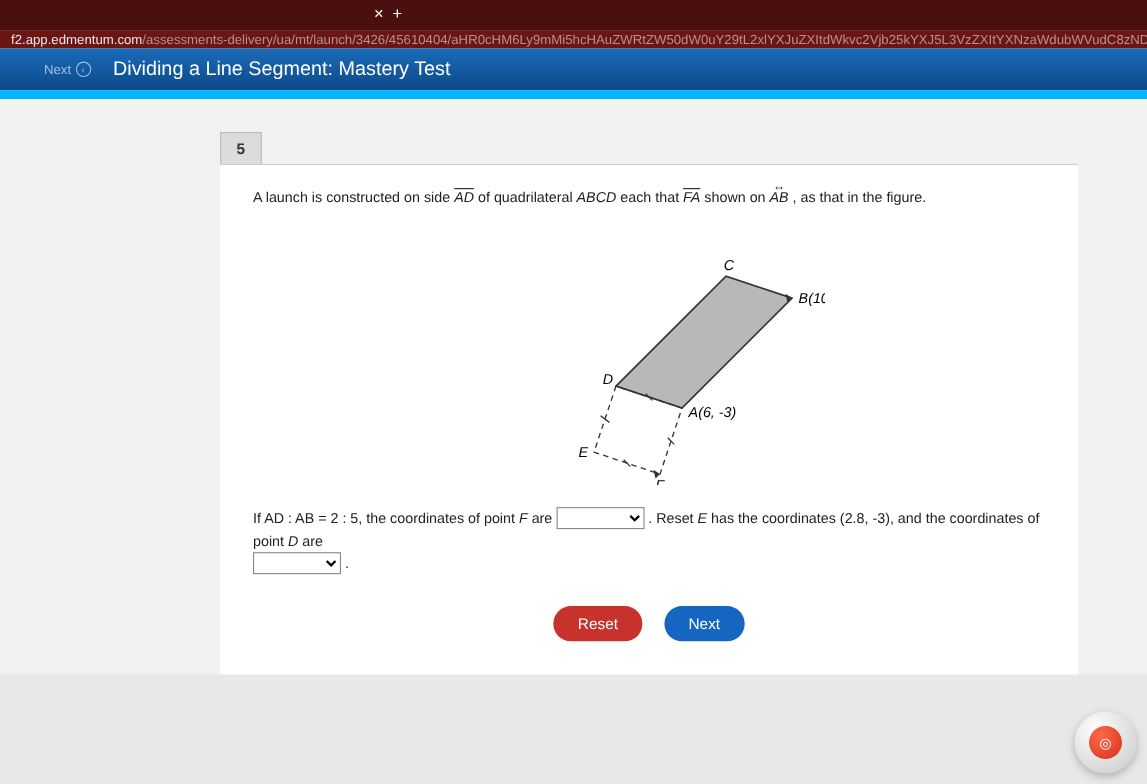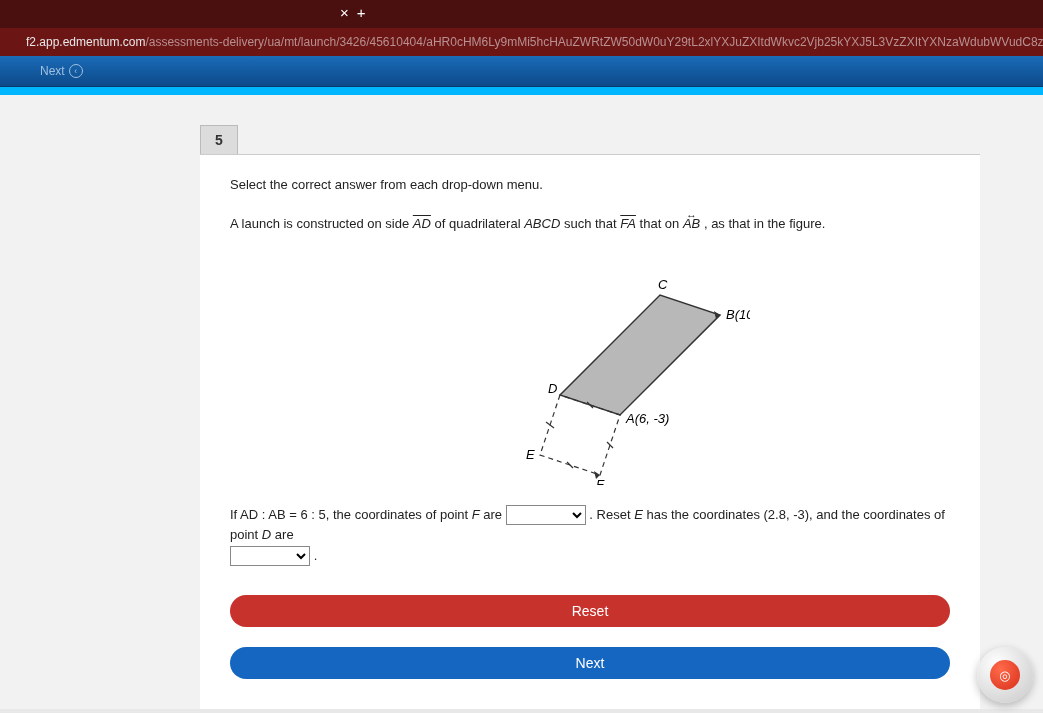--- a/index.html
+++ b/index.html
@@ -25,24 +25,24 @@
     position: absolute;
     left: 340px;
     top: 4px;
     display: flex;
     gap: 8px;
     color: #fff;
     font-size: 15px;
   }
   .url-bar {
     background: #6b1515;
-    height: 28px;
-    display: flex;
-    align-items: center;
-    padding: 0 26px;
+    height: 16px;
+    display: flex;
+    align-items: center;
+    padding: 0 10px;
     color: #d0c0c0;
     font-size: 12px;
     white-space: nowrap;
     overflow: hidden;
   }
   .url-domain { color: #e8e8e8; }
   .url-path { color: #b89090; }
   .header-bar {
     background: linear-gradient(#1a6bb8, #0d4a8a);
     color: #fff;
@@ -115,21 +115,20 @@
     font-size: 12px;
     padding: 1px 2px;
     min-width: 80px;
     height: 20px;
   }
   .btn-row {
     display: flex;
     justify-content: center;
     gap: 20px;
     margin-top: 28px;
-    flex-direction: column;
   }
   .btn {
     padding: 8px 22px;
     border-radius: 22px;
     color: #fff;
     font-size: 14px;
     border: none;
     cursor: pointer;
   }
   .btn-reset { background: #c8322d; }
@@ -164,38 +163,38 @@
 <div class="url-bar">
   <span class="url-domain">f2.app.edmentum.com</span>
   <span class="url-path">/assessments-delivery/ua/mt/launch/3426/45610404/aHR0cHM6Ly9mMi5hcHAuZWRtZW50dW0uY29tL2xlYXJuZXItdWkvc2Vjb25kYXJ5L3VzZXItYXNzaWdubWVudC8zNDI2L2h…</span>
 </div>
 
 <div class="header-bar">
   <div class="nav-prev">
     <span>Next</span>
     <span class="nav-circle">‹</span>
   </div>
+  <div>Dividing a Line Segment: Mastery Test</div>
 </div>
 <div class="blue-strip"></div>
 
 <div class="content-wrap">
   <div class="q-tab">5</div>
 
   <div class="q-body">
 
-    <div class="instr">Select the correct answer from each drop-down menu.</div>
 
     <div class="stem">
       <span>A launch is constructed on side </span>
       <span class="overline">AD</span>
       <span> of quadrilateral </span>
       <i>ABCD</i>
-      <span> such that </span>
+      <span> each that </span>
       <span class="overline">FA</span>
-      <span> that on </span>
+      <span> shown on </span>
       <span class="dblarrow">AB</span>
       <span>, as that in the figure.</span>
     </div>
 
     <div class="figure">
       <svg width="320" height="240" viewBox="0 0 320 240">
 
         <polygon points="130,150 230,50 290,70 190,170" fill="#b8b8b8" stroke="#333" stroke-width="1.5"></polygon>
 
         <polygon points="130,150 110,210 170,230 190,170" fill="none" stroke="#333" stroke-width="1.2" stroke-dasharray="5,4"></polygon>
@@ -213,21 +212,21 @@
         <text x="228" y="44" font-size="13" font-style="italic">C</text>
         <text x="296" y="74" font-size="13" font-style="italic">B(10, 1)</text>
         <text x="118" y="148" font-size="13" font-style="italic">D</text>
         <text x="96" y="214" font-size="13" font-style="italic">E</text>
         <text x="196" y="178" font-size="13" font-style="italic">A(6, -3)</text>
         <text x="166" y="244" font-size="13" font-style="italic">F</text>
       </svg>
     </div>
 
     <div class="answer-line">
-      <span>If AD : AB = 6 : 5, the coordinates of point </span>
+      <span>If AD : AB = 2 : 5, the coordinates of point </span>
       <i>F</i>
       <span> are </span>
       <select class="answer"><option></option></select>
       <span>. Reset </span>
       <i>E</i>
       <span> has the coordinates (2.8, -3), and the coordinates of point </span>
       <i>D</i>
       <span> are</span>
       <br>
       <select class="answer"><option></option></select>

